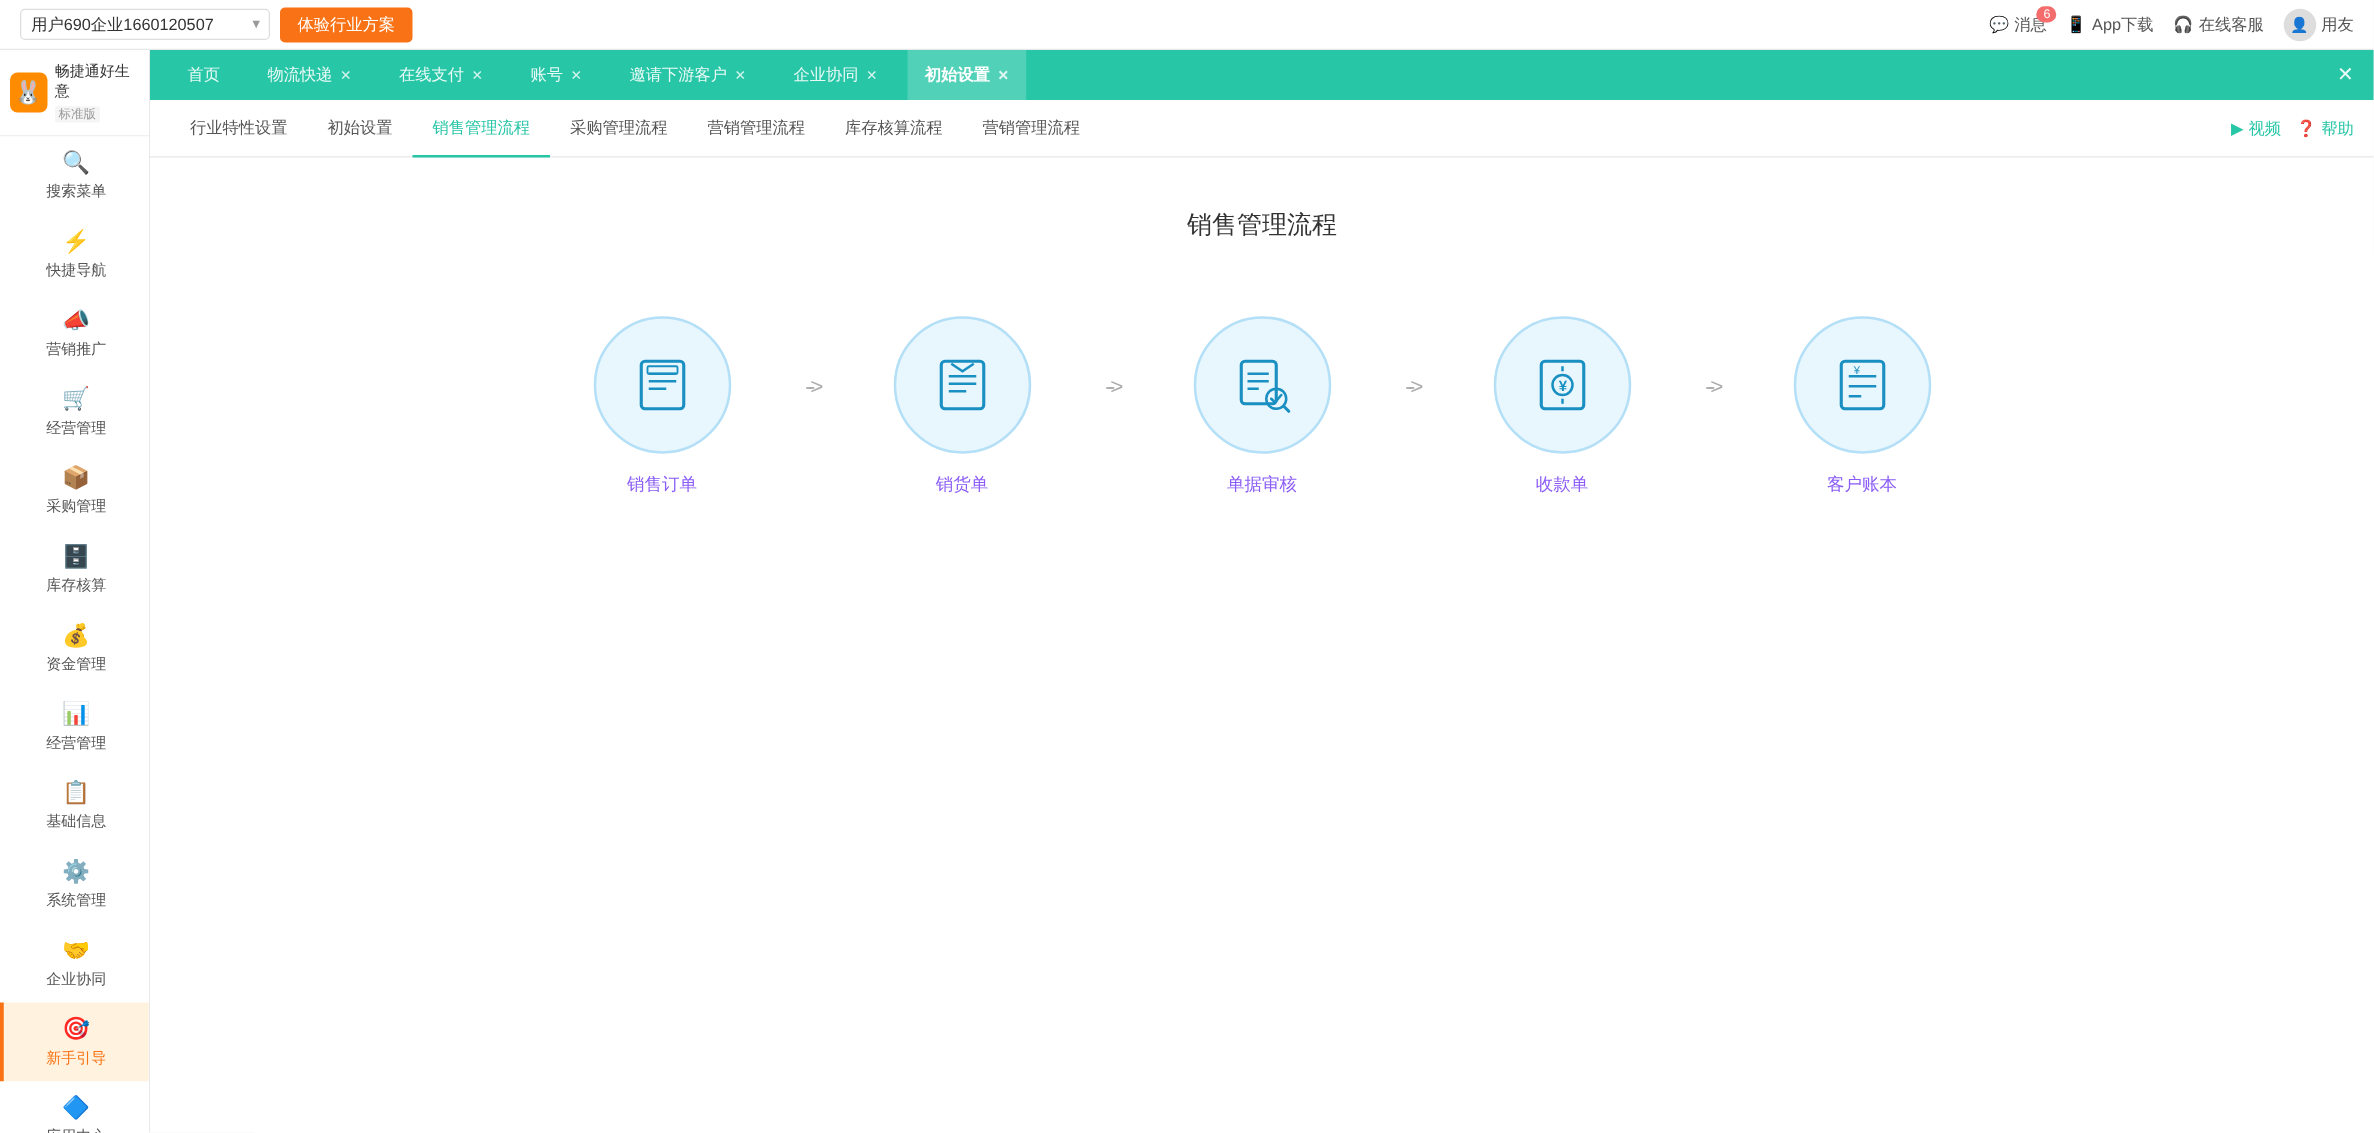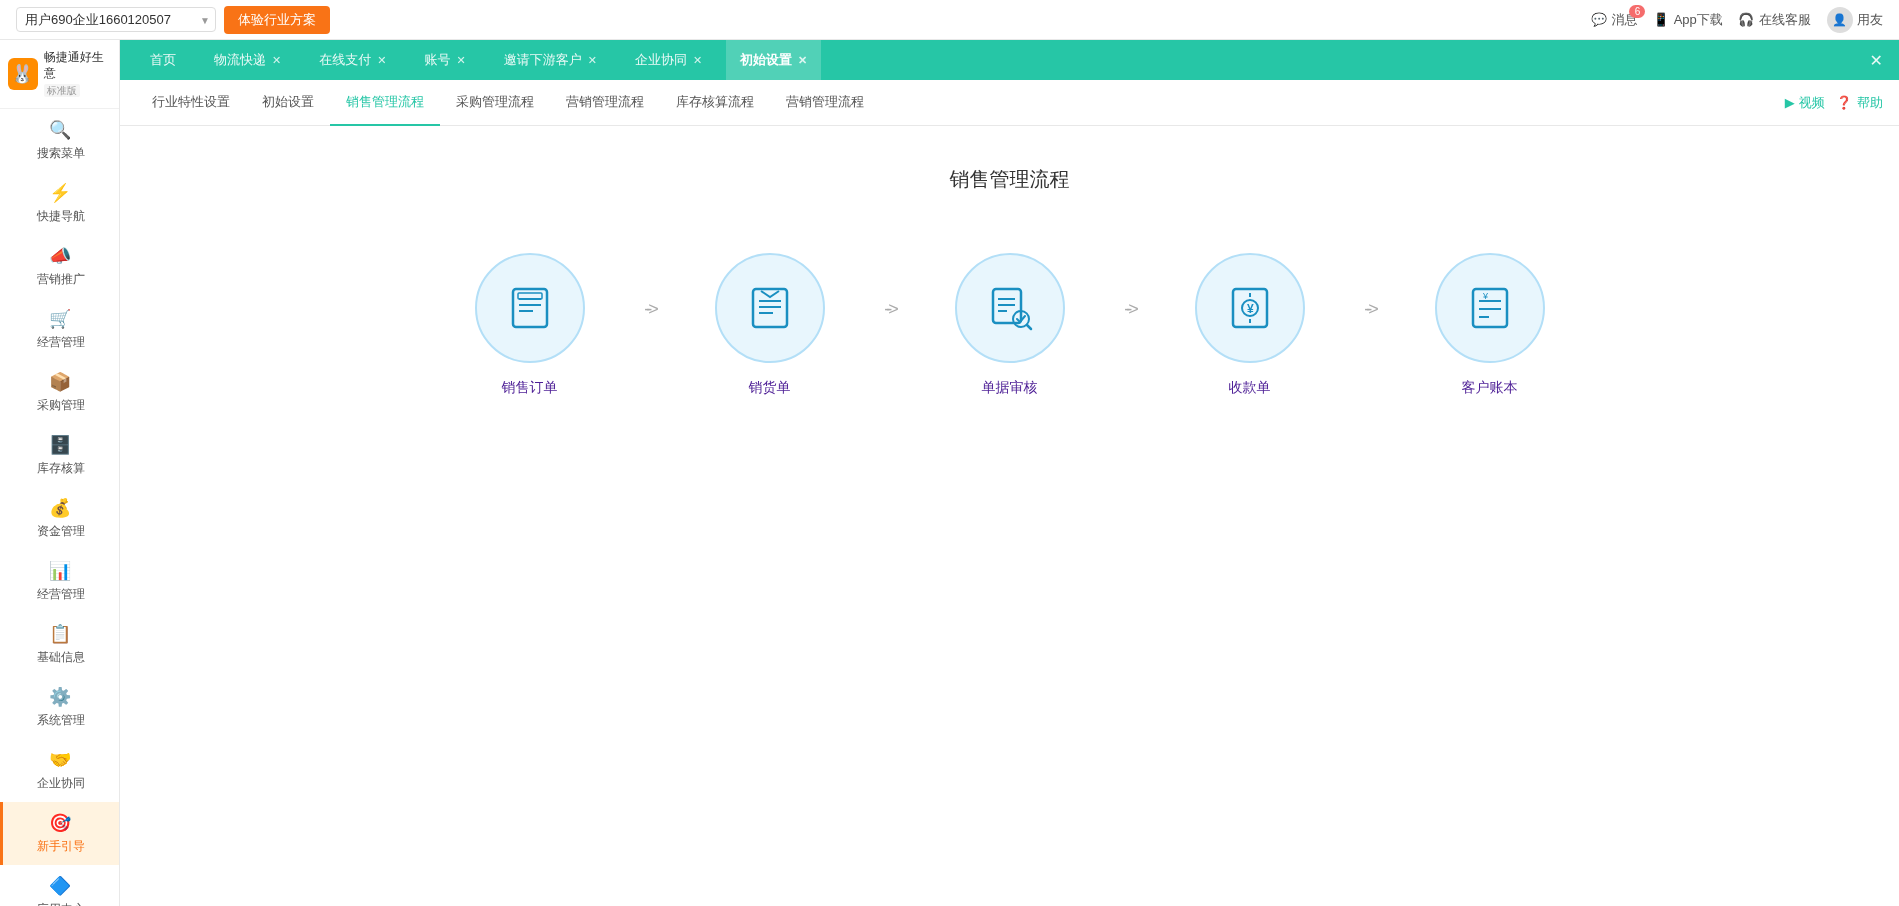--- a/index.html
+++ b/index.html
@@ -184,21 +184,21 @@
       border-radius: 50%;
       border: 2px solid #b3dff7;
       background: #e8f6fd;
       display: flex; align-items: center; justify-content: center;
       font-size: 40px;
       color: #1a8fc1;
       margin-bottom: 16px;
       position: relative;
     }
     .flow-label {
-      font-size: 14px; font-weight: 500; color: #4c1d95;
+      font-size: 14px; font-weight: 500; color: #8b5cf6;
       margin-bottom: 8px; text-align: center;
     }
     .flow-desc {
       font-size: 12px; color: #888; text-align: center; line-height: 1.6;
     }
     .flow-arrow {
       display: flex; align-items: flex-start;
       padding-top: 46px;
       color: #aaa;
       font-size: 20px;

